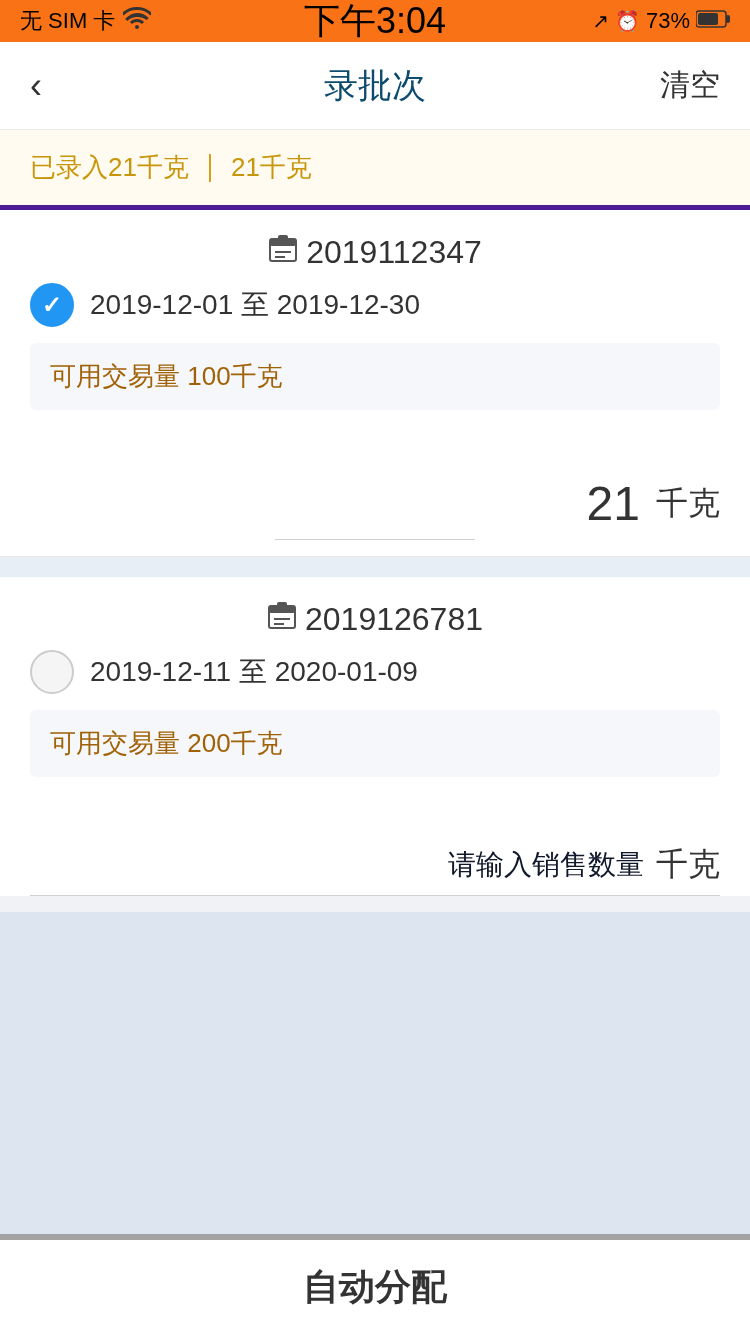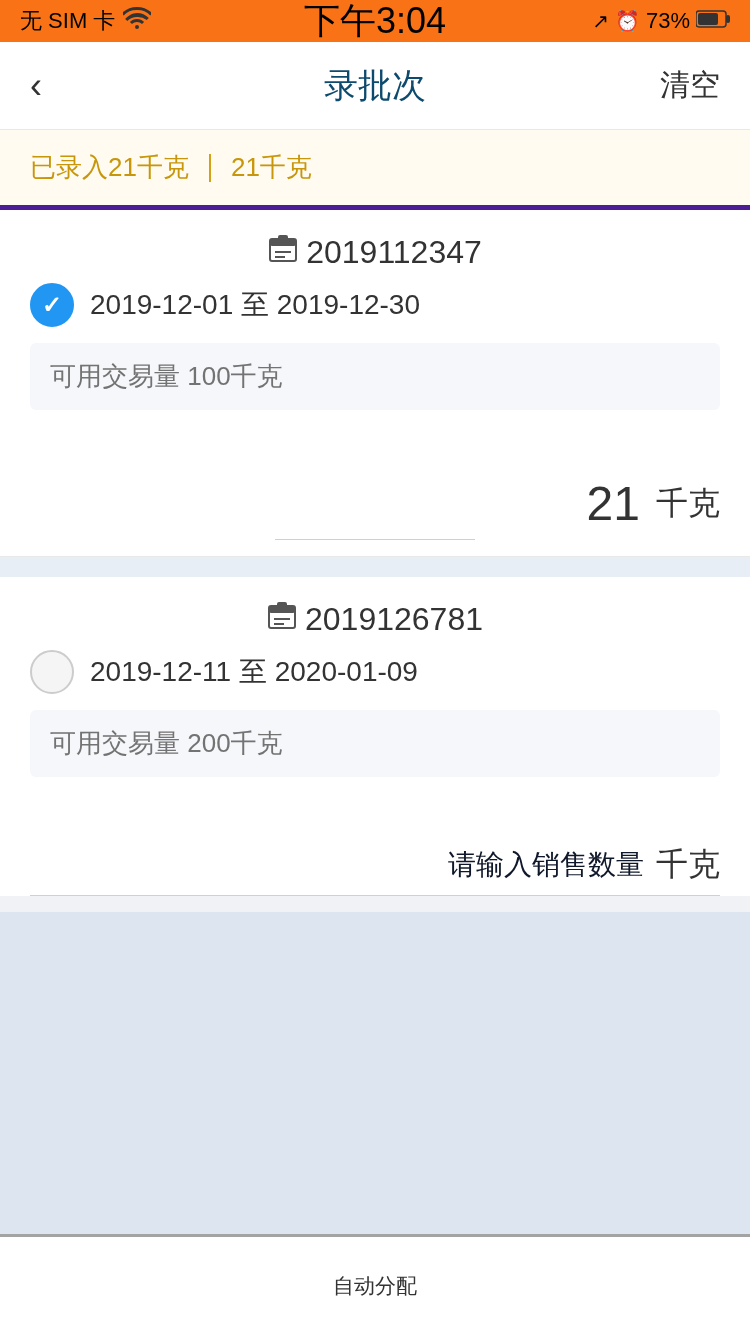--- a/index.html
+++ b/index.html
@@ -154,21 +154,21 @@
     }
     .availability-box {
       background: #f5f7fa;
       border-radius: 6px;
       padding: 16px 20px;
       margin-left: 0;
       margin-bottom: 16px;
     }
     .availability-text {
       font-size: 26px;
-      color: #737373;
+      color: #a16207;
     }
 
     
     .amount-row {
       display: flex;
       justify-content: flex-end;
       align-items: center;
       padding: 20px 30px 16px;
       background: #fff;
       gap: 16px;
@@ -232,24 +232,25 @@
       height: 100px;
       display: flex;
       position: fixed;
       bottom: 0;
       left: 0;
     }
     .btn-auto {
       flex: 1;
       background: #fff;
       border: none;
-      font-size: 21px;
+      font-size: 36px;
       color: #333;
       cursor: pointer;
-      border-top: 3px solid #a3a3a3;
+      border-top: 6px solid #a3a3a3;
+      font-weight: bold;
     }
     .btn-confirm {
       flex: 1.5;
       background: #4BAAF5;
       border: none;
       font-size: 32px;
       color: #fff;
       cursor: pointer;
     }
   </style>

